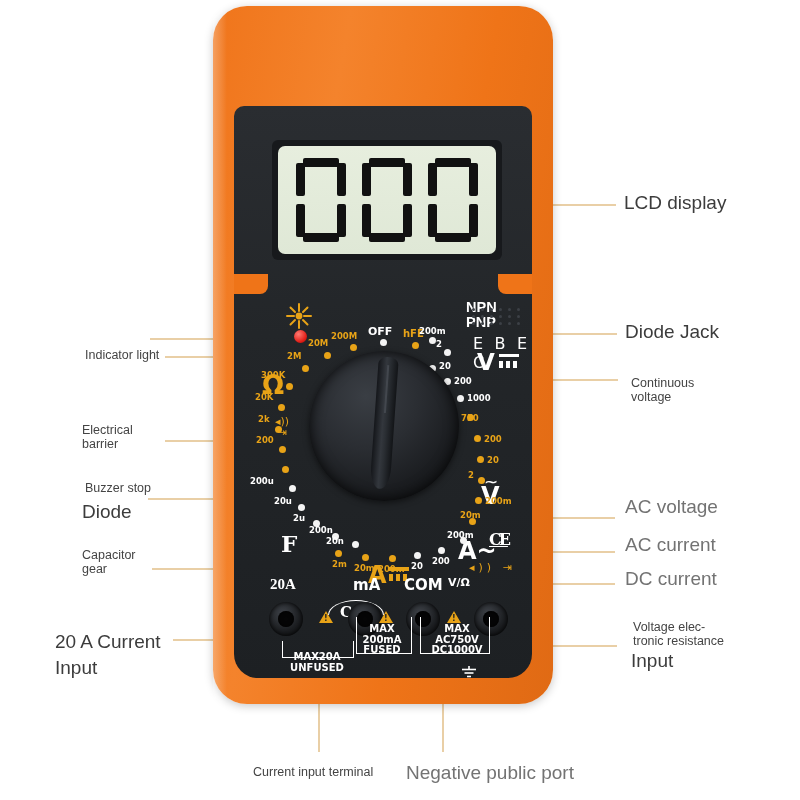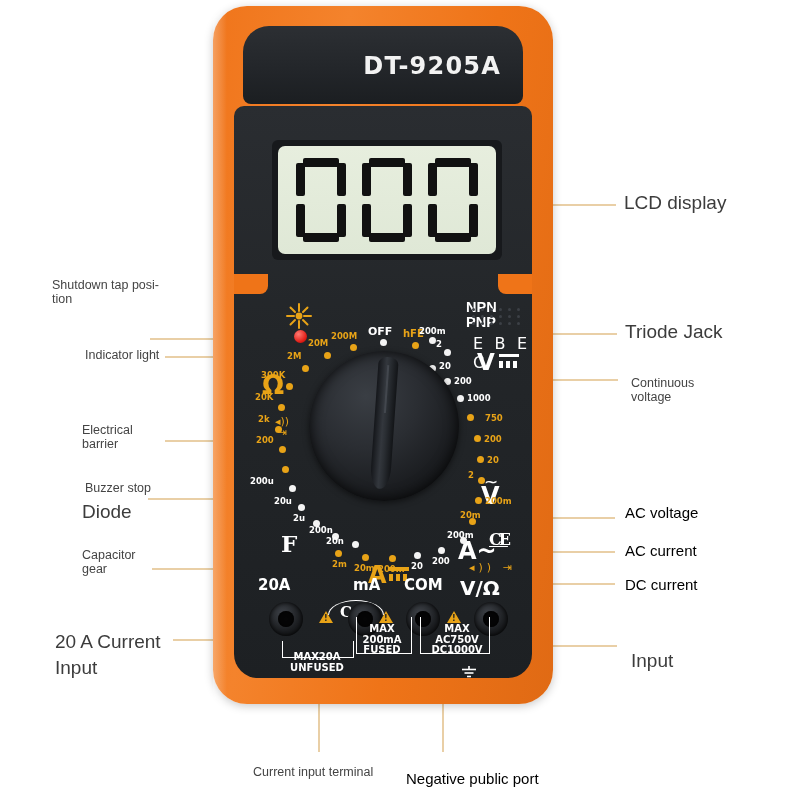--- a/index.html
+++ b/index.html
@@ -6,21 +6,21 @@
   body{
     width:800px;height:800px;background:#ffffff;
     font-family:"Liberation Sans",sans-serif;
     position:relative;overflow:hidden;
   }
   #stage{position:absolute;left:0;top:0;width:800px;height:800px;}
 
   
   .anno{position:absolute;color:#3a3a3a;white-space:pre-line;line-height:1.15;}
   .anno.sm{font-size:12.5px;color:#444;}
-  .anno.md{font-size:15px;color:#000000;margin-top:8px;}
+  .anno.md{font-size:19px;color:#737373;}
   .anno.lg{font-size:19px;color:#3c3c3c;}
 
   
   .lead{position:absolute;background:#e9cfa6;height:1.5px;}
   .leadv{position:absolute;background:#e9cfa6;width:1.5px;}
   .dot{position:absolute;width:7px;height:7px;border-radius:50%;background:#fdf6e8;
        box-shadow:0 0 1px rgba(0,0,0,.35);}
 
   
   #device{position:absolute;left:213px;top:6px;width:340px;height:698px;
@@ -149,21 +149,21 @@
   .maxtxt{position:absolute;color:#fff;font-size:10px;font-weight:bold;text-align:center;
      line-height:1.05;font-family:"DejaVu Sans",sans-serif;white-space:pre-line;}
   .brk{position:absolute;border:1.5px solid #fff;border-top:none;}
   #cx{position:absolute;left:106px;top:497px;color:#fff;font-size:15px;font-weight:bold;
      font-family:"DejaVu Serif",serif;}
   #cxarc{position:absolute;left:94px;top:494px;width:54px;height:14px;
      border:1.5px solid #fff;border-bottom:none;border-radius:50% 50% 0 0 / 100% 100% 0 0;}
   #buzzsym{position:absolute;left:235px;top:455px;color:#e8a317;font-size:11px;
      font-family:"DejaVu Sans",sans-serif;letter-spacing:4px;}
   #gnd{position:absolute;left:227px;top:560px;width:16px;height:12px;}
-  #vohm{position:absolute;left:226px;top:470px;color:#fff;font-size:20px;font-weight:bold;
+  #vohm{position:absolute;left:214px;top:470px;color:#fff;font-size:11px;font-weight:bold;
      font-family:"DejaVu Sans",sans-serif;}
   #diodesym{position:absolute;left:37px;top:310px;color:#e8a317;font-size:11px;
      font-family:"DejaVu Sans",sans-serif;line-height:1;text-align:center;width:22px;}
 </style>
 </head>
 <body>
 
 <div id="stage">
 
   <div class="lead" style="left:150px;top:338px;width:118px;"></div>
@@ -207,50 +207,47 @@
 
   <div class="leadv" style="left:380px;top:308px;height:58px;"></div>
   <div class="dot" style="left:377px;top:362px;"></div>
 
   <div class="leadv" style="left:318px;top:684px;height:68px;"></div>
   <div class="dot" style="left:315px;top:681px;"></div>
 
   <div class="leadv" style="left:442px;top:684px;height:68px;"></div>
   <div class="dot" style="left:439px;top:681px;"></div>
 
-  <div class="anno sm" style="left:52px;top:278px;">Shutdown tap posi-
-tion</div>
   <div class="anno sm" style="left:85px;top:348px;">Indicator light</div>
   <div class="anno sm" style="left:82px;top:423px;">Electrical
 barrier</div>
   <div class="anno sm" style="left:85px;top:481px;">Buzzer stop</div>
   <div class="anno lg" style="left:82px;top:501px;">Diode</div>
   <div class="anno sm" style="left:82px;top:548px;">Capacitor
 gear</div>
   <div class="anno lg" style="left:55px;top:629px;line-height:1.35;">20 A Current
 Input</div>
 
   <div class="anno lg" style="left:624px;top:192px;">LCD display</div>
-  <div class="anno lg" style="left:625px;top:321px;">Triode Jack</div>
+  <div class="anno lg" style="left:625px;top:321px;">Diode Jack</div>
   <div class="anno sm" style="left:631px;top:376px;">Continuous
 voltage</div>
   <div class="anno md" style="left:625px;top:496px;">AC voltage</div>
   <div class="anno md" style="left:625px;top:534px;">AC current</div>
   <div class="anno md" style="left:625px;top:568px;">DC current</div>
+  <div class="anno sm" style="left:633px;top:620px;">Voltage elec-
+tronic resistance</div>
   <div class="anno lg" style="left:631px;top:650px;">Input</div>
 
   <div class="anno sm" style="left:253px;top:765px;">Current input terminal</div>
   <div class="anno md" style="left:406px;top:762px;">Negative public port</div>
 
   <div id="device">
     <div id="deviceShadeL"></div>
 
-    <div id="topcap">
-      <div id="model">DT-9205A</div>
-    </div>
 
     <div id="face">
 
       <div id="lcdframe">
         <div id="lcd">
           <div class="seg7">
             <div class="s h sa"></div>
               <div class="s v sf"></div>
               <div class="s v sb"></div>
             <div class="s h sg" style="opacity:0"></div>
@@ -392,40 +389,40 @@
 
       <div class="tick o" style="left:241px;top:391px;"></div>
       <div class="dlab o" style="left:251px;top:390px;">200m</div>
       <div class="tick o" style="left:244px;top:371px;"></div>
       <div class="dlab o" style="left:234px;top:364px;">2</div>
       <div class="tick o" style="left:243px;top:350px;"></div>
       <div class="dlab o" style="left:253px;top:349px;">20</div>
       <div class="tick o" style="left:240px;top:329px;"></div>
       <div class="dlab o" style="left:250px;top:328px;">200</div>
       <div class="tick o" style="left:233px;top:308px;"></div>
-      <div class="dlab o" style="left:251px;top:307px;">750</div>
+      <div class="dlab o" style="left:227px;top:307px;">750</div>
 
       <div class="tick w" style="left:223px;top:289px;"></div>
       <div class="dlab w" style="left:233px;top:287px;">1000</div>
       <div class="tick w" style="left:210px;top:272px;"></div>
       <div class="dlab w" style="left:220px;top:270px;">200</div>
       <div class="tick w" style="left:195px;top:259px;"></div>
       <div class="dlab w" style="left:205px;top:255px;">20</div>
       <div class="tick w" style="left:210px;top:243px;"></div>
       <div class="dlab w" style="left:202px;top:233px;">2</div>
       <div class="tick w" style="left:195px;top:231px;"></div>
       <div class="dlab w" style="left:185px;top:220px;">200m</div>
 
       <div id="knob">
         <div id="pointer">
           <div id="pridge"></div>
         </div>
       </div>
 
-      <div class="termlab" style="left:24px;top:470px;">20A</div>
+      <div class="termlab" style="left:36px;top:470px;font-family:Liberation Serif, serif;">20A</div>
       <div class="termlab" style="left:119px;top:470px;">mA</div>
       <div class="termlab" style="left:170px;top:470px;">COM</div>
       <div id="vohm">V/Ω</div>
       <div id="buzzsym">◂)) ⇥</div>
 
       <div id="cxarc"></div>
       <div id="cx">Cx</div>
 
       <div class="jack" style="left:35px;top:496px;"></div>
       <div class="jack" style="left:114px;top:496px;"></div>

